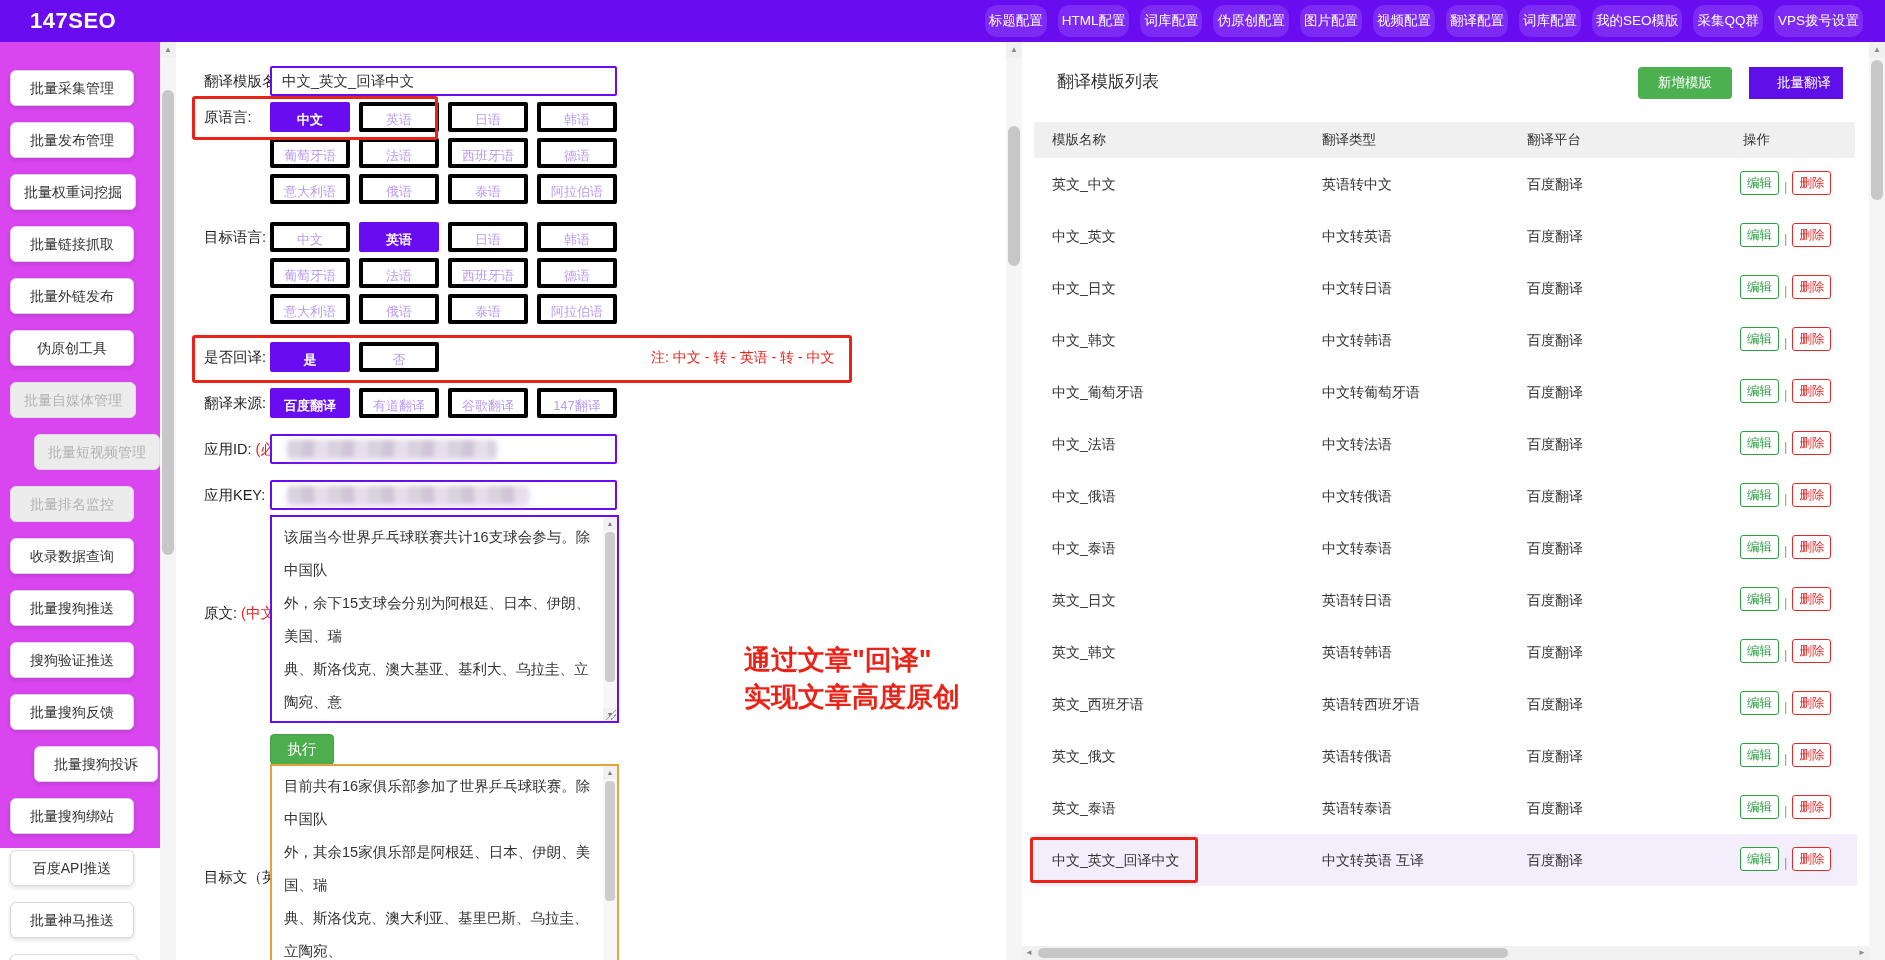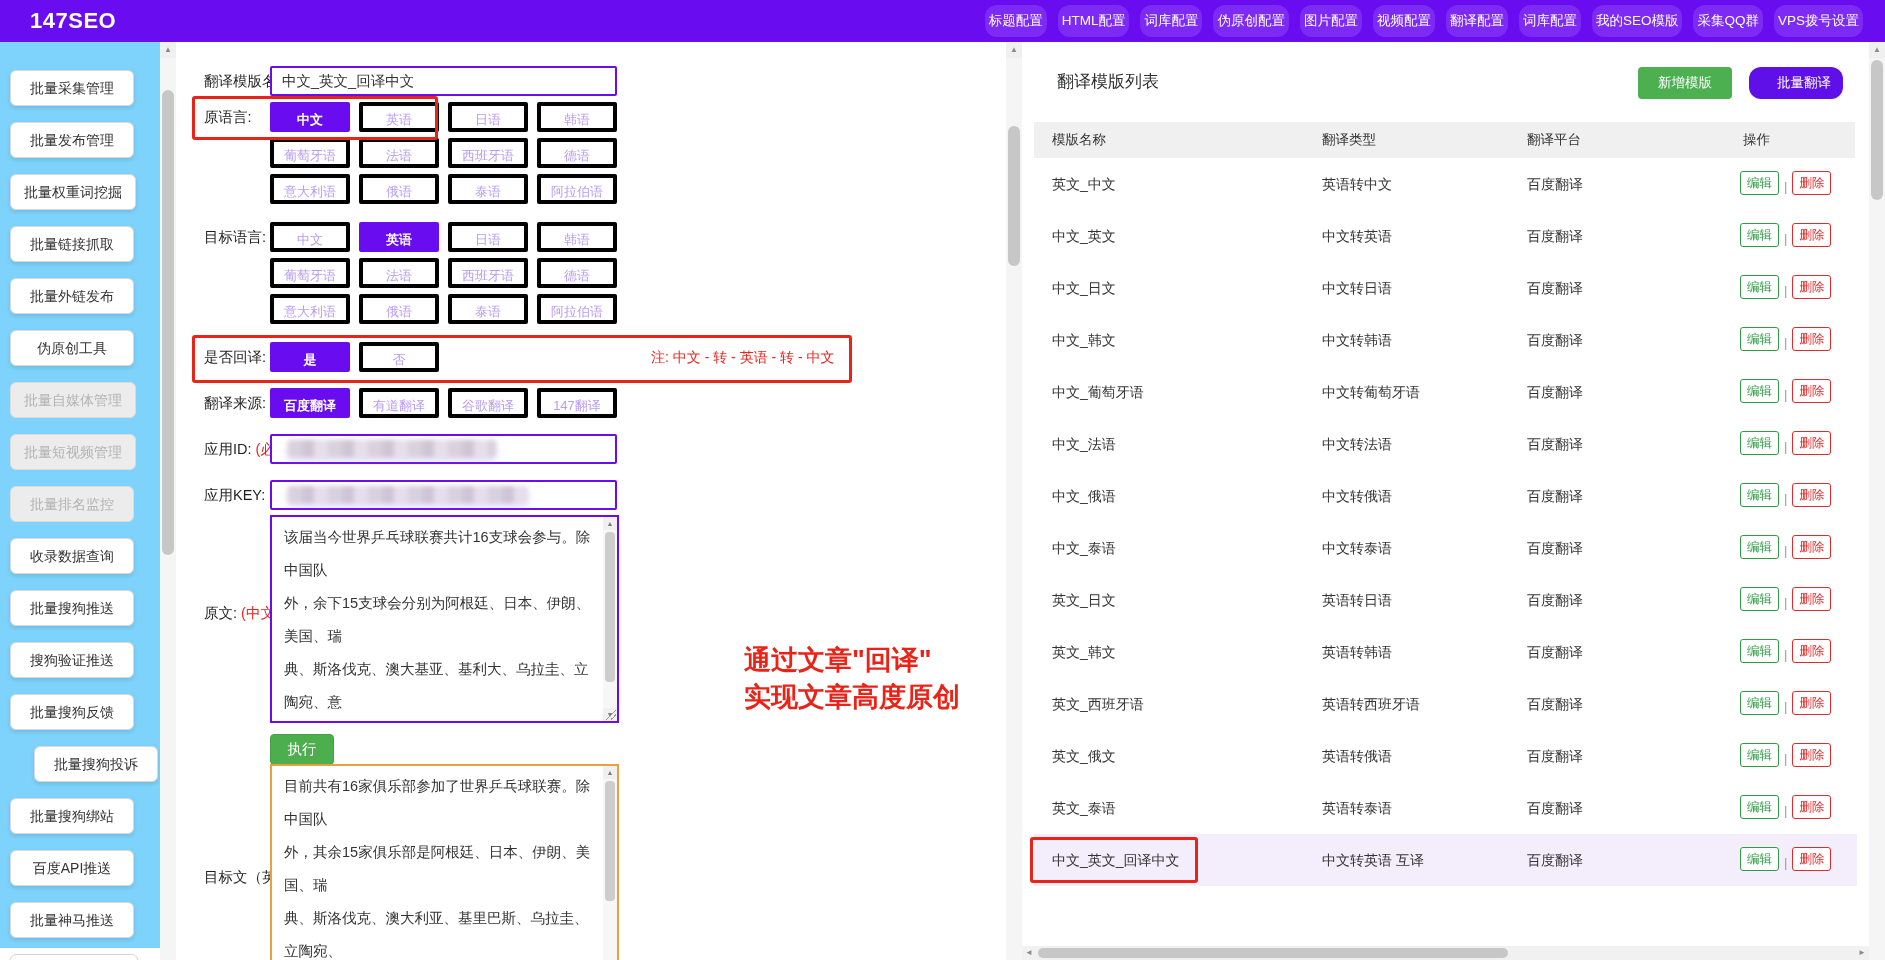--- a/index.html
+++ b/index.html
@@ -8,21 +8,21 @@
 
   
   .nav { position:absolute; left:0; top:0; width:1885px; height:42px; background:#690df0;
     display:flex; align-items:center; }
   .brand { color:#fff; font-size:22px; font-weight:bold; margin-left:30px; letter-spacing:.5px; }
   .nav-items { margin-left:auto; margin-right:22px; display:flex; gap:11px; }
   .nav-item { background:#7d2af4; color:#fff; font-size:13.5px; padding:7px 4px; border-radius:12px;
     white-space:nowrap; cursor:pointer; }
 
   
-  .sidebar { position:absolute; left:0; top:42px; width:160px; height:906px; background:#7dd3fc; }
+  .sidebar { position:absolute; left:0; top:42px; width:160px; height:806px; background:#d946ef; }
   .side-btn { position:absolute; left:10px; min-width:124px; height:36px; padding:0 13px;
     background:#fff; border:1px solid #d9d9d9; border-radius:6px; box-shadow:0 2px 4px rgba(0,0,0,.12);
     font-size:14px; color:#333; text-align:center; line-height:34px; white-space:nowrap; cursor:pointer; }
   .side-btn.disabled { background:#ececec; color:#b3b3b3; border-color:#dcdcdc; box-shadow:none; cursor:default; }
   .side-btn.partial { height:36px; }
 
   
   .vscroll { position:absolute; top:42px; width:16px; height:918px; background:#f5f5f5; }
   .vscroll .arrow { position:absolute; left:0; width:16px; height:16px; color:#8b8b8b; font-size:8px;
     text-align:center; line-height:16px; background:#f0f0f0; }
@@ -61,21 +61,21 @@
   .exec-btn { position:absolute; left:94px; width:64px; height:31px; background:#4cae4c; border:1px solid #43a043;
     border-radius:4px; color:#fff; font-size:14.5px; text-align:center; line-height:29px; cursor:pointer; }
   .annotation { position:absolute; left:568px; top:600px; color:#ea2318; font-size:27px; font-weight:bold;
     line-height:37px; white-space:nowrap; }
 
   
   .right { position:absolute; left:1022px; top:42px; width:847px; height:918px; background:#fff; overflow:hidden; }
   .panel-title { position:absolute; left:35px; top:28px; font-size:17px; color:#303133; }
   .btn-green { position:absolute; top:25px; width:94px; height:32px; background:#4caf50; border-radius:4px;
     color:#fff; font-size:13.5px; text-align:center; line-height:32px; cursor:pointer; }
-  .btn-purple { position:absolute; top:25px; width:94px; height:32px; background:#5f10e8; border-radius:12px;
+  .btn-purple { position:absolute; top:25px; width:94px; height:32px; background:#5f10e8; border-radius:0;
     color:#fff; font-size:13.5px; text-align:center; line-height:32px; cursor:pointer;padding-left:16px; }
   .thead { position:absolute; left:12px; top:80px; width:821px; height:36px; background:#f0f0f0; }
   .thead span { position:absolute; top:0; line-height:36px; font-size:13.5px; color:#333; }
   .trow { position:absolute; left:12px; width:823px; height:52px; }
   .trow.hl { background:#f3edfc; }
   .tcell { position:absolute; top:0; line-height:52px; font-size:14px; color:#333; white-space:nowrap; }
   .ops { position:absolute; left:706px; top:13px; display:flex; align-items:center; }
   .mini-btn { height:24px; padding:0 6px; background:#fff; font-size:12.5px; line-height:22px;
     border-radius:3px; cursor:pointer; }
   .mini-btn.edit { border:1px solid #2e9e44; color:#2e9e44; }
@@ -104,21 +104,21 @@
 </div>
 
 <div class="sidebar" id="sidebar">
     <div class="side-btn" style="top: 28px;">批量采集管理</div>
     <div class="side-btn" style="top: 80px;">批量发布管理</div>
     <div class="side-btn" style="top: 132px;">批量权重词挖掘</div>
     <div class="side-btn" style="top: 184px;">批量链接抓取</div>
     <div class="side-btn" style="top: 236px;">批量外链发布</div>
     <div class="side-btn" style="top: 288px;">伪原创工具</div>
     <div class="side-btn disabled" style="top: 340px;">批量自媒体管理</div>
-    <div class="side-btn disabled" style="top: 392px;">批量短视频管理</div>
+    <div class="side-btn disabled" style="top: 392px; margin-left: 24px;">批量短视频管理</div>
     <div class="side-btn disabled" style="top: 444px;">批量排名监控</div>
     <div class="side-btn" style="top: 496px;">收录数据查询</div>
     <div class="side-btn" style="top: 548px;">批量搜狗推送</div>
     <div class="side-btn" style="top: 600px;">搜狗验证推送</div>
     <div class="side-btn" style="top: 652px;">批量搜狗反馈</div>
     <div class="side-btn" style="top: 704px; margin-left: 24px;">批量搜狗投诉</div>
     <div class="side-btn" style="top: 756px;">批量搜狗绑站</div>
     <div class="side-btn" style="top: 808px;">百度API推送</div>
     <div class="side-btn" style="top: 860px;">批量神马推送</div>
     <div class="side-btn partial" style="top: 912px; width: 128px;"></div>

